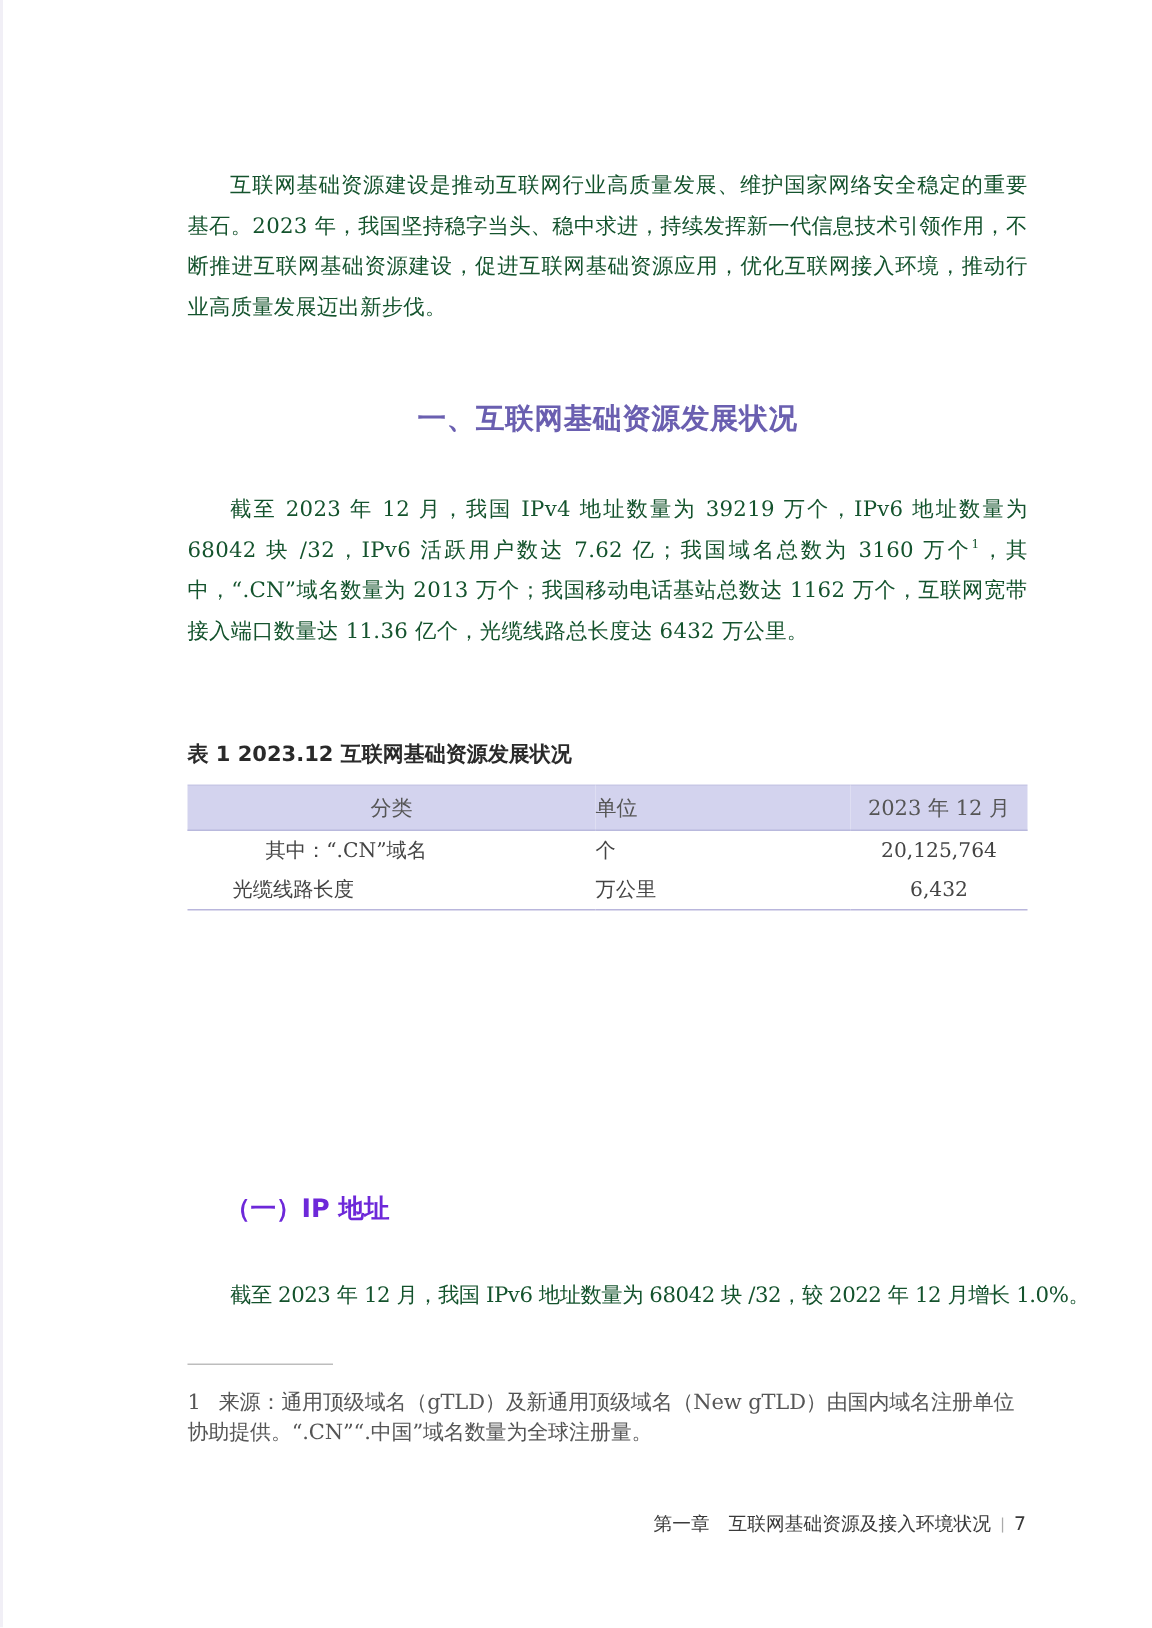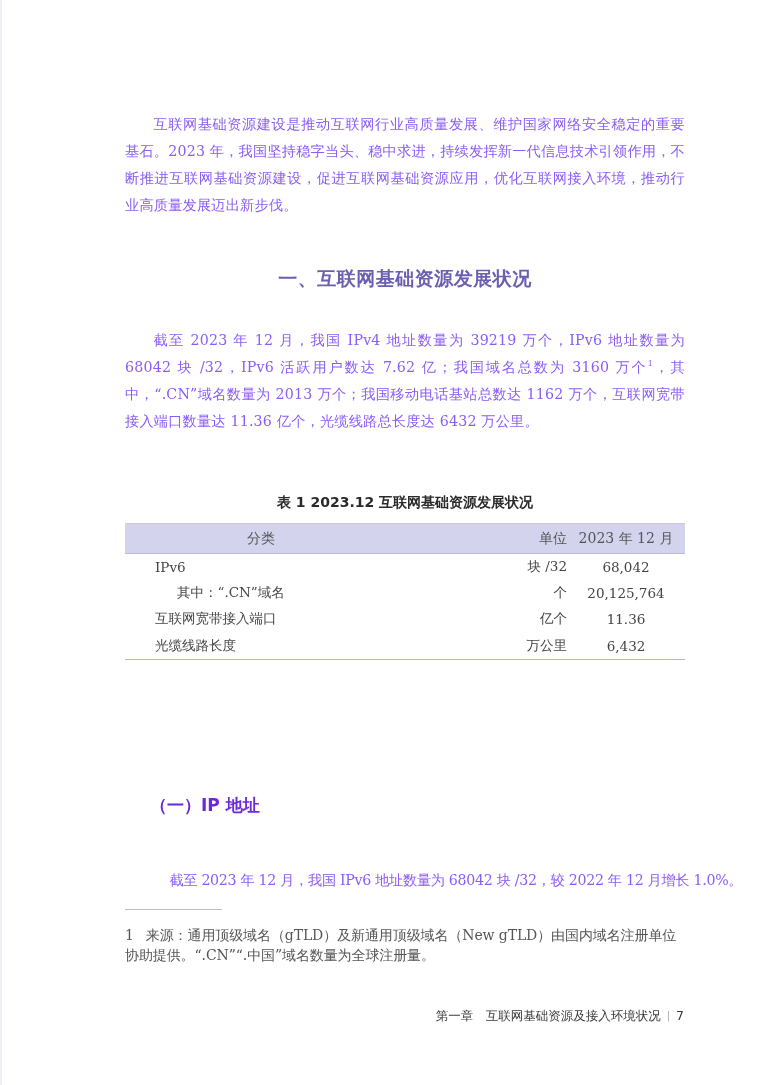--- a/index.html
+++ b/index.html
@@ -5,52 +5,52 @@
     html, body { margin: 0; padding: 0; background: #ffffff; }
     body {
       width: 768px; height: 1085px; position: relative; overflow: hidden;
       font-family: "DejaVu Serif", "Liberation Serif", serif;
       color: #3a3a3a;
     }
     .page-edge { position: absolute; left: 0; top: 0; width: 2px; height: 1085px; background: #f1eff6; }
     .para {
       position: absolute; left: 125px; width: 560px;
       font-size: 14.2px; line-height: 27px; text-align: justify;
-      text-indent: 2em; letter-spacing: 0.2px; color: #8b5cf6;
+      text-indent: 2em; letter-spacing: 0.2px; color: #14532d;
     }
     .para-1 { top: 111px; }
     .para-2 { top: 327px; }
     .para-3 { top: 851px; text-indent: 2em; letter-spacing: -0.3px; white-space: nowrap; }
     .sup { font-size: 8px; vertical-align: super; line-height: 0; }
     .section-title {
       position: absolute; left: 0; width: 810px; top: 266px; text-align: center;
       font-family: "DejaVu Sans", "Liberation Sans", sans-serif;
       font-weight: bold; font-size: 19px; color: #6a5fb0; letter-spacing: 0.5px;
     }
     .table-caption {
-      position: absolute; left: 125px; width: 560px; top: 494px; text-align: center;
+      position: absolute; left: 125px; width: 560px; top: 494px; text-align: left;
       font-family: "DejaVu Sans", "Liberation Sans", sans-serif;
       font-weight: bold; font-size: 14px; color: #2a2a2a;
     }
     table.data {
       position: absolute; left: 125px; top: 523px; width: 560px;
       border-collapse: collapse; font-size: 13.5px; color: #444;
     }
     table.data thead tr { background: #d3d3ee; }
     table.data th {
       font-weight: normal; height: 29px; padding: 0; color: #555;
       border-top: 1px solid #c8c8e6; border-bottom: 1px solid #b9b9dd;
       font-size: 14px;
       margin-top: 27px;
     }
     table.data td { height: 26.2px; padding: 0; }
     table.data tbody tr:last-child td { border-bottom: 1px solid #b9b6dc; }
     .c1 { width: 220px; text-align: left; padding-left: 30px !important; }
     .c1.indent { padding-left: 52px !important; }
-    .c2 { width: 170px; text-align: right; }
+    .c2 { width: 170px; text-align: left; }
     .c3 { text-align: center; }
     th.c1 { text-align: center; padding-left: 0 !important; }
     .subsection-title {
       position: absolute; left: 150px; top: 794px;
       font-family: "DejaVu Sans", "Liberation Sans", sans-serif;
       font-weight: bold; font-size: 17px; color: #6d28d9;
     }
     .fn-rule { position: absolute; left: 125px; top: 909px; width: 97px; height: 1px; background: #bdbdbd; }
     .footnote {
       position: absolute; left: 125px; top: 925px; width: 565px;
@@ -80,45 +80,35 @@
 <table class="data">
   <thead>
     <tr>
       <th class="c1">分类</th>
       <th class="c2">单位</th>
       <th class="c3">2023 年 12 月</th>
     </tr>
   </thead>
   <tbody>
     <tr>
-      <td class="c1">IPv6</td>
-      <td class="c2">块 /32</td>
-      <td class="c3">68,042</td>
-    </tr>
-    <tr>
       <td class="c1 indent">其中：“.CN”域名</td>
       <td class="c2">个</td>
       <td class="c3">20,125,764</td>
-    </tr>
-    <tr>
-      <td class="c1">互联网宽带接入端口</td>
-      <td class="c2">亿个</td>
-      <td class="c3">11.36</td>
     </tr>
     <tr>
       <td class="c1">光缆线路长度</td>
       <td class="c2">万公里</td>
       <td class="c3">6,432</td>
     </tr>
   </tbody>
 </table>
 
 <h3 class="subsection-title" style="margin:0">（一）IP 地址</h3>
 
-<p class="para para-3" style="margin:16px">截至 2023 年 12 月，我国 IPv6 地址数量为 68042 块 /32，较 2022 年 12 月增长 1.0%。</p>
+<p class="para para-3" style="margin:0">截至 2023 年 12 月，我国 IPv6 地址数量为 68042 块 /32，较 2022 年 12 月增长 1.0%。</p>
 
 <div class="fn-rule"></div>
 
 <div class="footnote">
   <span class="fn-num">1</span><span>来源：通用顶级域名（gTLD）及新通用顶级域名（New gTLD）由国内域名注册单位协助提供。“.CN”“.中国”域名数量为全球注册量。</span>
 </div>
 
 <div class="footer">
   <span>第一章　互联网基础资源及接入环境状况</span><span class="sep">|</span><span>7</span>
 </div>

